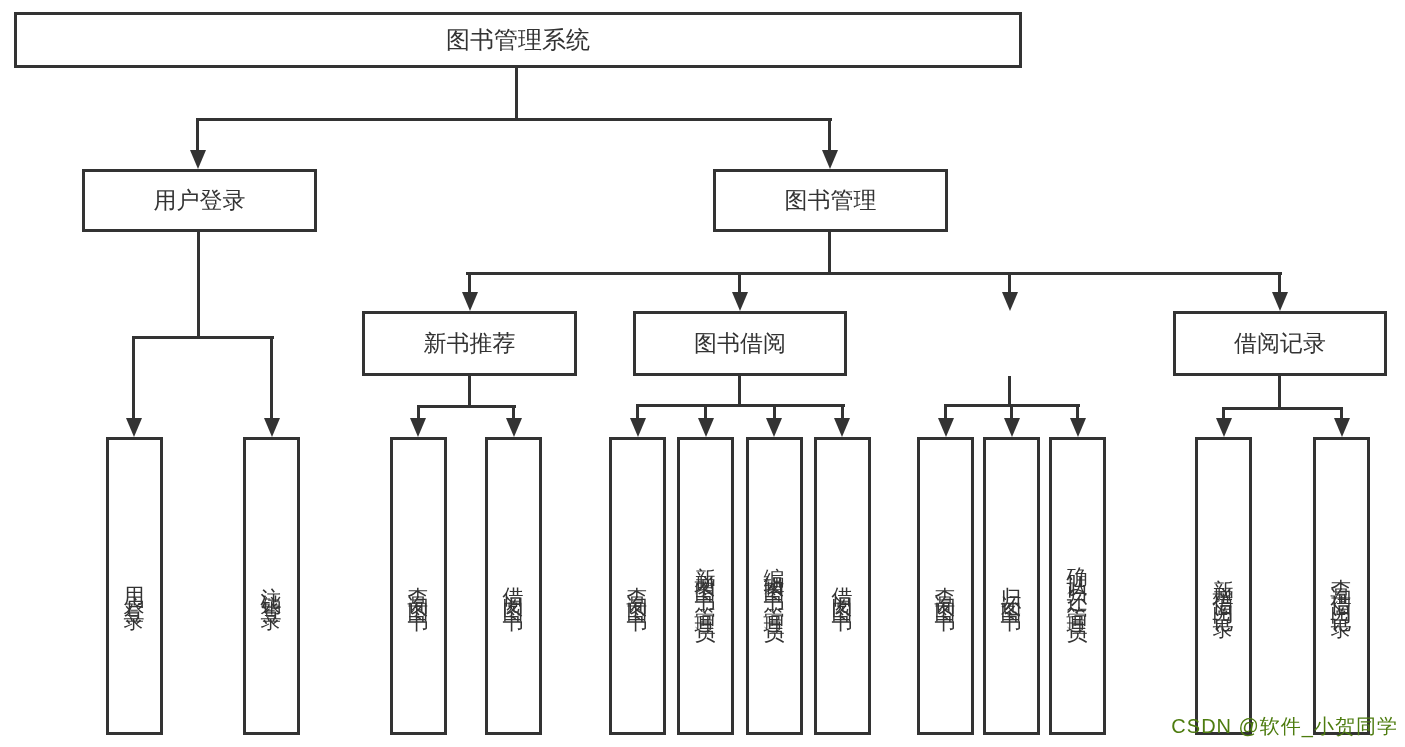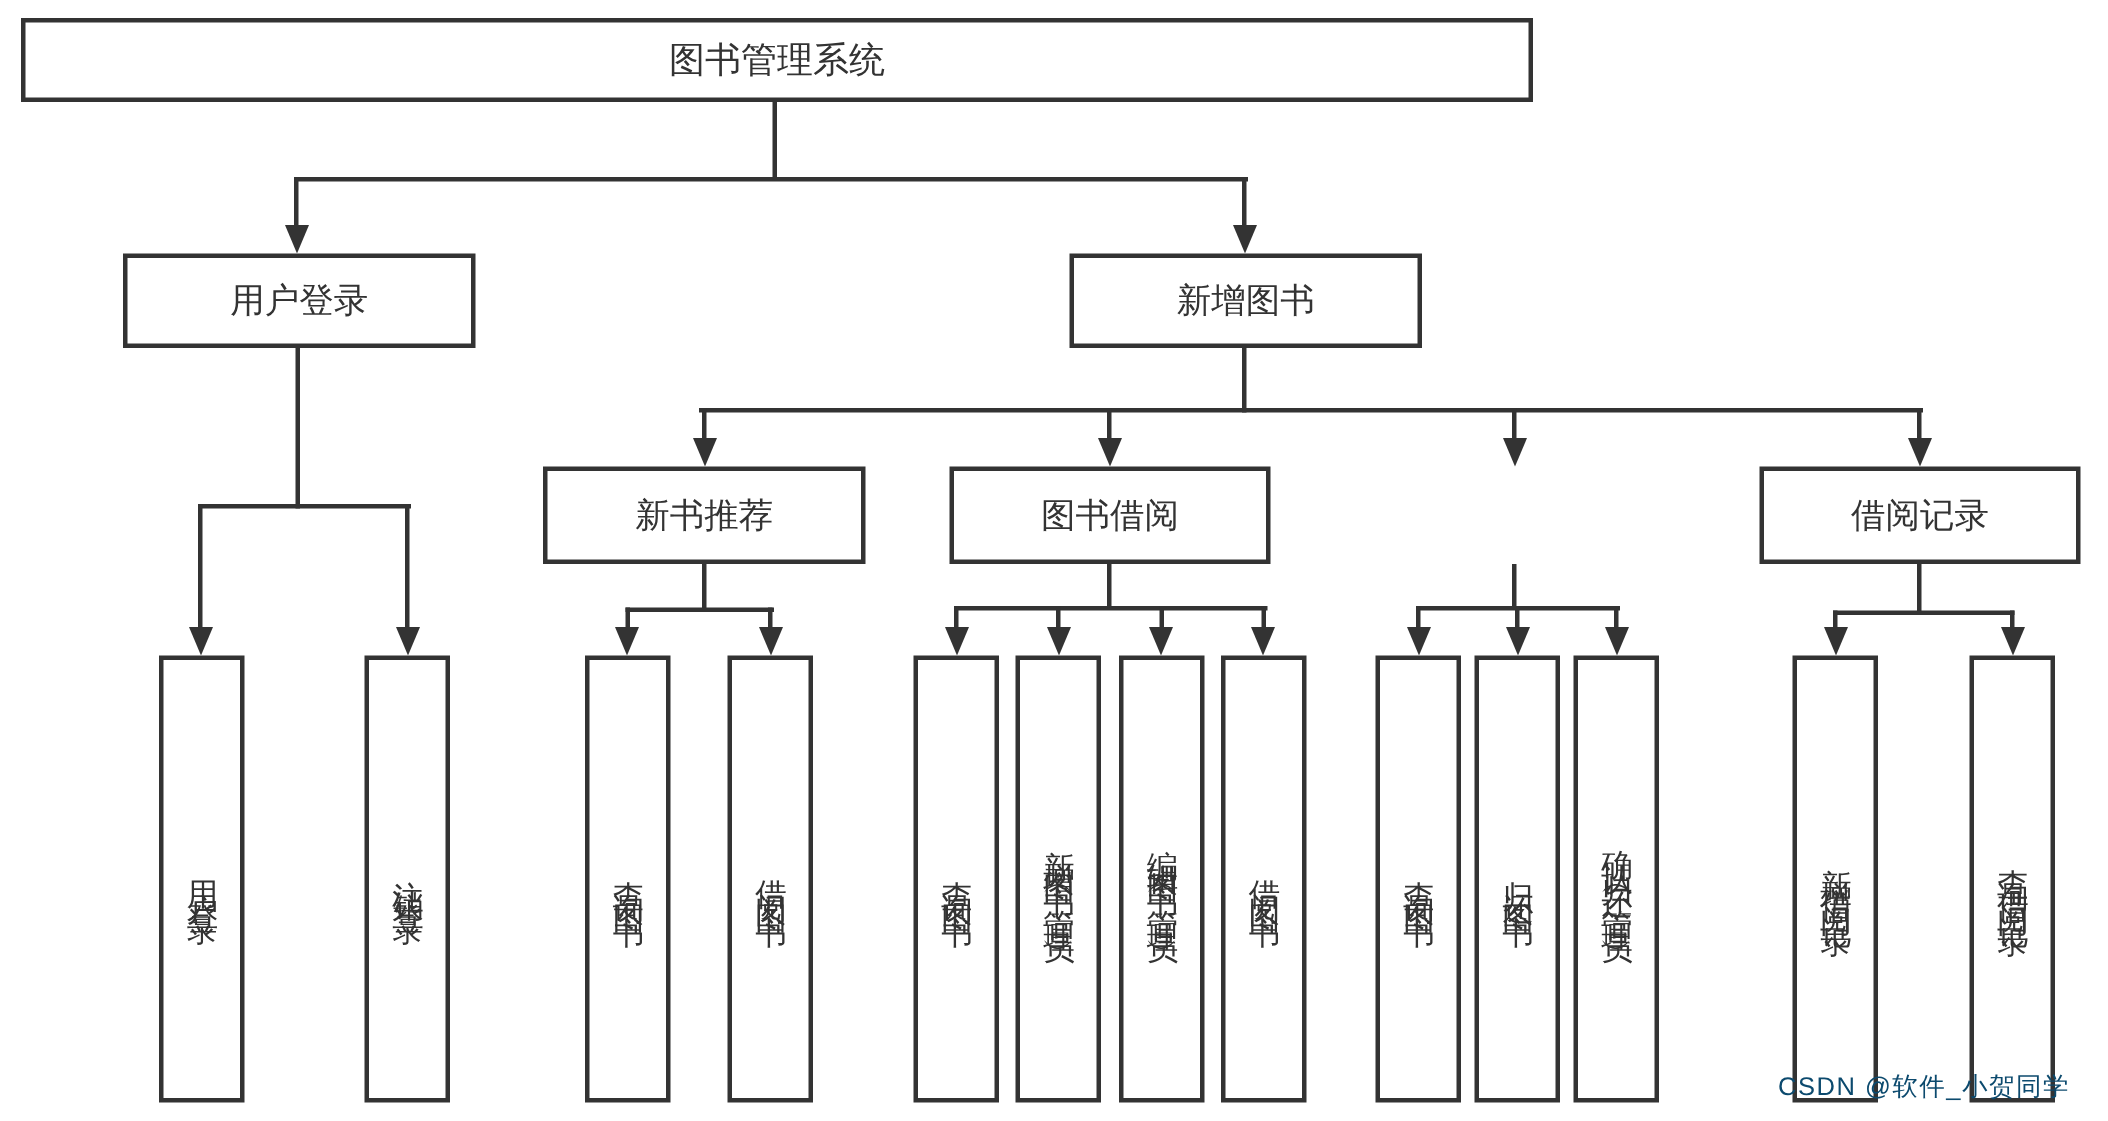--- a/index.html
+++ b/index.html
@@ -23,21 +23,21 @@
     white-space:nowrap;
   }
   .vl{position:absolute;width:3px;background:#333333;}
   .hl{position:absolute;height:3px;background:#333333;}
   .ah{
     position:absolute;width:0;height:0;
     border-left:8px solid transparent;border-right:8px solid transparent;
     border-top:19px solid #333333;
   }
   .watermark{
-    position:absolute;top:713px;right:25px;font-size:17px;color:#0c4a6e;
+    position:absolute;top:713px;right:7px;font-size:20px;color:#4d7c0f;
     letter-spacing:1px;white-space:nowrap;
   }
 </style>
 </head>
 <body>
 
 <div id="canvas">
 
   <div class="box title" style="left:14px;top:12px;width:1008px;height:56px;">
     <span>图书管理系统</span>
@@ -47,21 +47,21 @@
   <div class="hl" style="left:196px;top:118px;width:636px;"></div>
   <div class="vl" style="left:196px;top:118px;height:33px;"></div>
   <div class="ah" style="left:190px;top:150px;"></div>
   <div class="vl" style="left:828px;top:118px;height:33px;"></div>
   <div class="ah" style="left:822px;top:150px;"></div>
 
   <div class="box lvl" style="left:82px;top:169px;width:235px;height:63px;">
     <span>用户登录</span>
   </div>
   <div class="box lvl" style="left:713px;top:169px;width:235px;height:63px;">
-    <span>新增图书</span>
+    <span>图书管理</span>
   </div>
 
   <div class="vl" style="left:197px;top:232px;height:107px;"></div>
   <div class="hl" style="left:132px;top:336px;width:142px;"></div>
   <div class="vl" style="left:132px;top:336px;height:84px;"></div>
   <div class="ah" style="left:126px;top:418px;"></div>
   <div class="vl" style="left:270px;top:336px;height:84px;"></div>
   <div class="ah" style="left:264px;top:418px;"></div>
 
   <div class="vl" style="left:828px;top:232px;height:43px;"></div>

